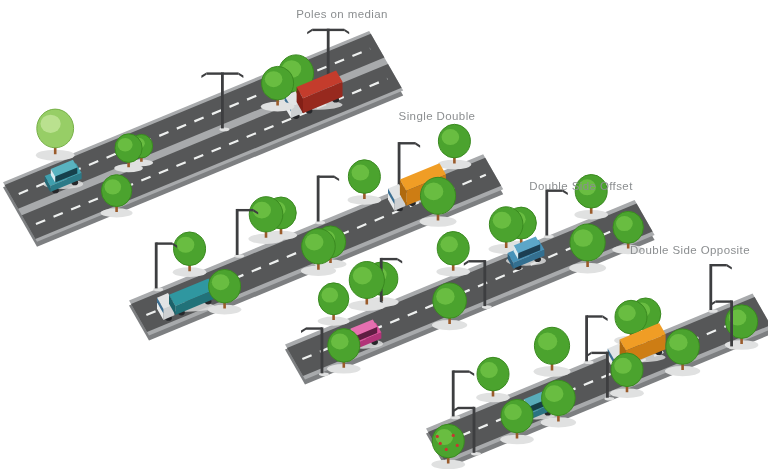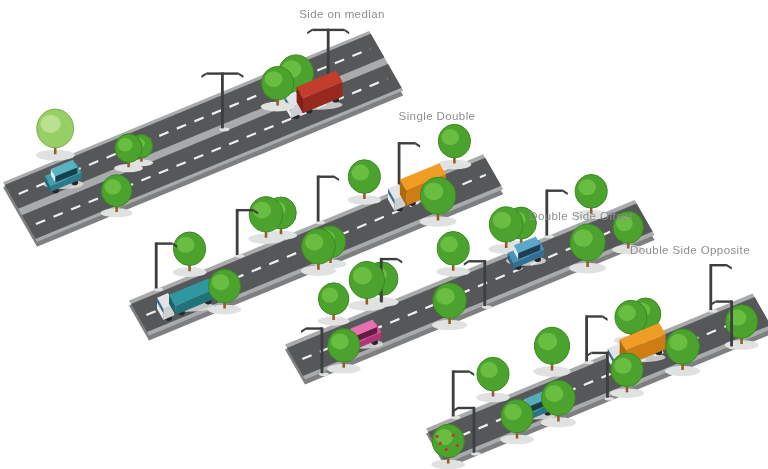--- a/index.html
+++ b/index.html
@@ -451,17 +451,17 @@
           <ellipse cx="448.23999999999995" cy="441.04" rx="16" ry="16.8" fill="#4ba32e" stroke="#3a8a20" stroke-width="1"></ellipse>
           <ellipse cx="444.23999999999995" cy="437.04" rx="8.8" ry="8" fill="#6fc244" opacity="0.85"></ellipse>
           <circle cx="440.23999999999995" cy="443.44" r="1.6" fill="#c63732"></circle>
           <circle cx="453.23999999999995" cy="435.44" r="1.6" fill="#c63732"></circle>
           <circle cx="446.23999999999995" cy="449.44" r="1.6" fill="#c63732"></circle>
           <circle cx="457.23999999999995" cy="445.44" r="1.6" fill="#c63732"></circle>
           <circle cx="437.23999999999995" cy="436.44" r="1.6" fill="#c63732"></circle>
         </g>
       </g>
     </svg>
-  <div class="road-label" style="left: 342px; top: 8px;">Side on median</div>
+  <div class="road-label" style="left: 342px; top: 8px;">Poles on median</div>
   <div class="road-label" style="left: 437px; top: 110px;">Single Double</div>
-  <div class="road-label" style="left: 581px; top: 180px; margin-top: 30px;">Double Side Offset</div>
+  <div class="road-label" style="left: 581px; top: 180px;">Double Side Offset</div>
   <div class="road-label" style="left: 690px; top: 244px; text-align: center;">Double Side Opposite</div>
 </div>
 
 </body></html>

